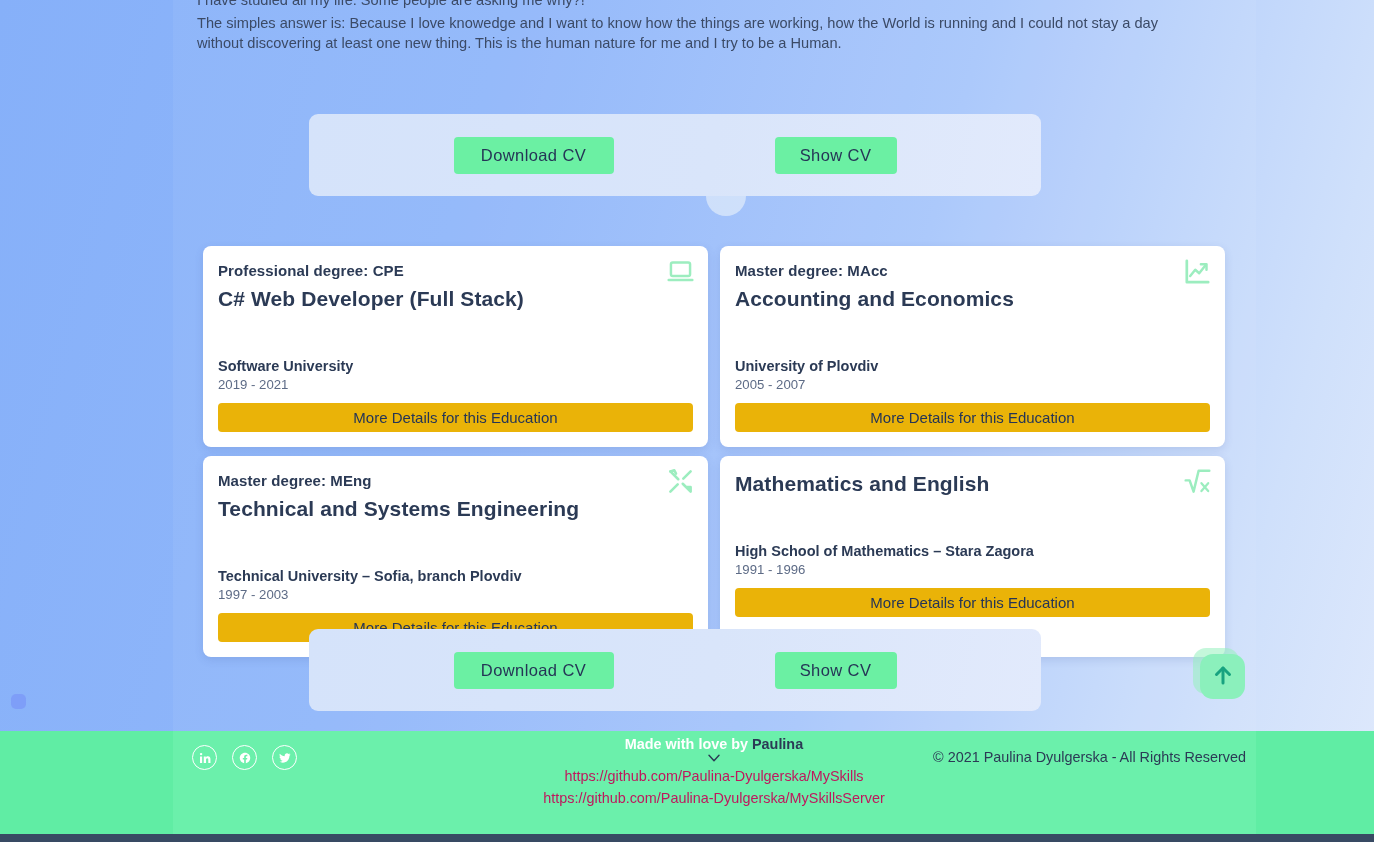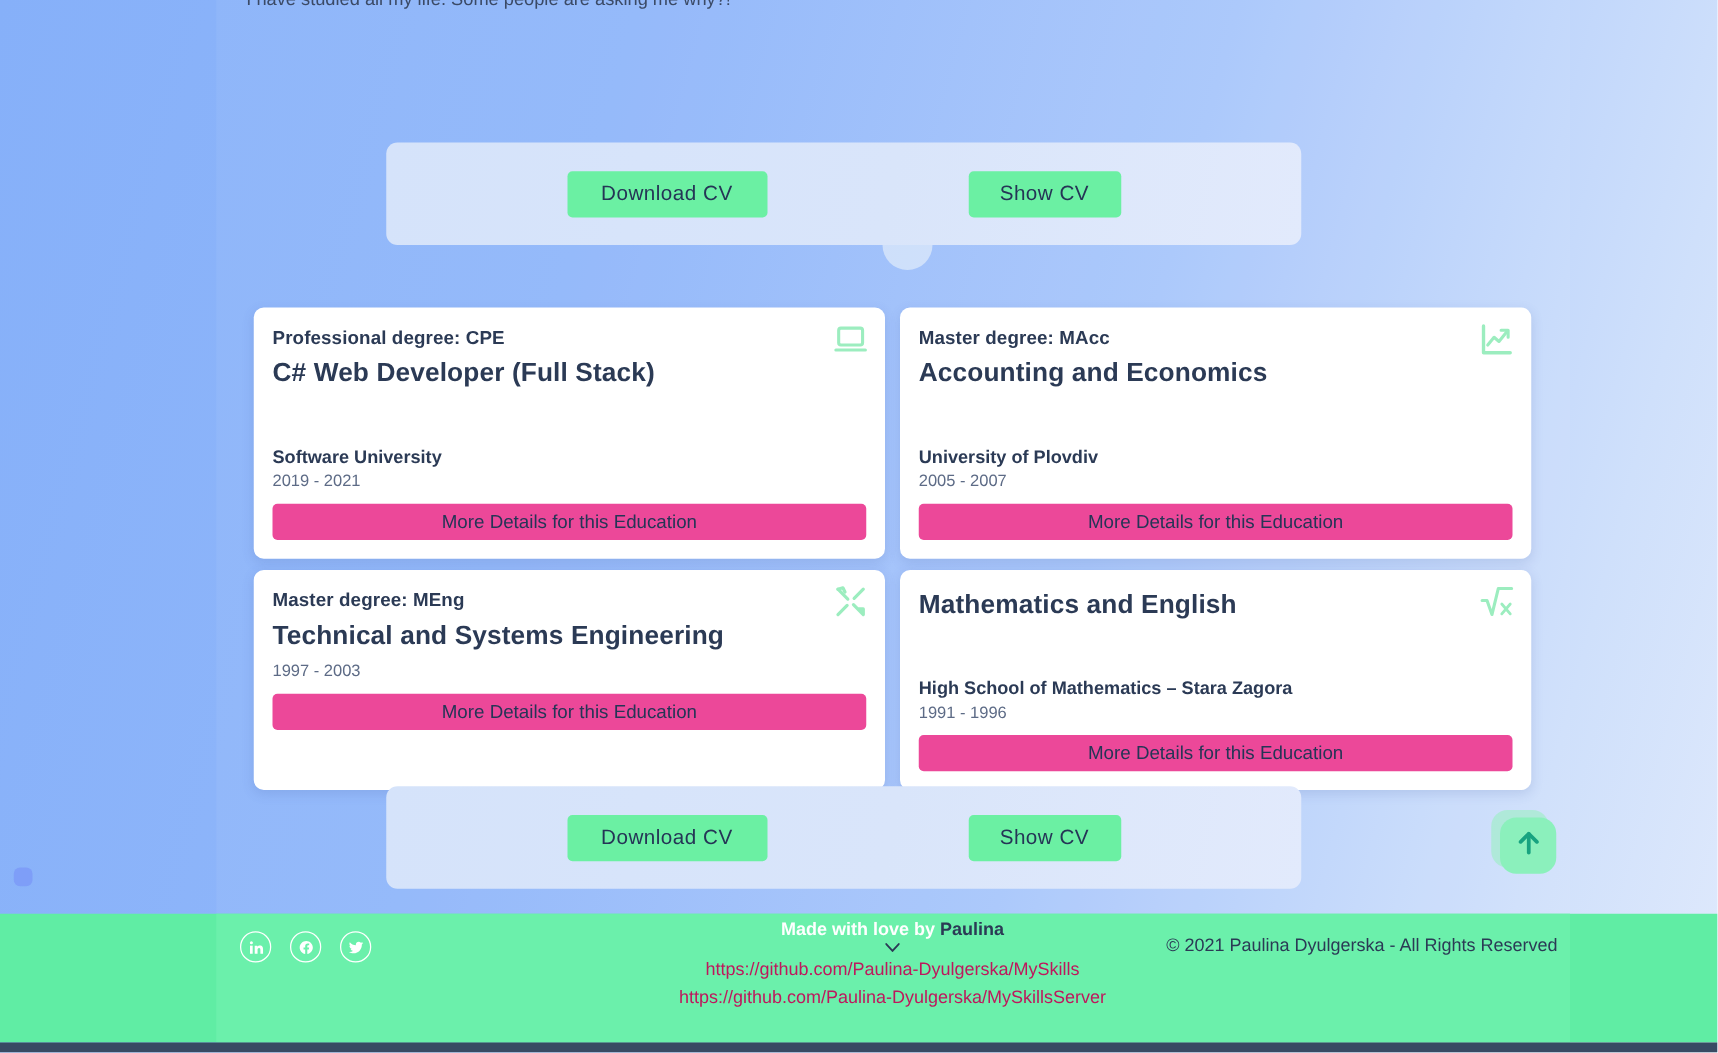--- a/index.html
+++ b/index.html
@@ -130,21 +130,21 @@
     margin-top: 47px;
   }
   .card-years {
     font-size: 13.2px;
     color: #5d6b86;
     margin-bottom: 11px;
   }
   .card-btn {
     display: block;
     width: 100%;
-    background: #ec4899;
+    background: #eab308;
     color: #253556;
     border: none;
     border-radius: 4px;
     font-family: "Liberation Sans", sans-serif;
     font-size: 15px;
     height: 29px;
     cursor: pointer;
   }
 
   
@@ -249,20 +249,21 @@
 <body>
 
 <div class="deco deco-1"></div>
 <div class="deco deco-2"></div>
 <div class="deco deco-3"></div>
 
 <div class="column">
 
   <div class="intro">
     <p class="line-first">I have studied all my life. Some people are asking me why?!</p>
+    <p>The simples answer is: Because I love knowedge and I want to know how the things are working, how the World is running and I could not stay a day without discovering at least one new thing. This is the human nature for me and I try to be a Human.</p>
   </div>
 
   <div class="cv-panel top">
     <button class="cv-btn download">Download CV</button>
     <button class="cv-btn show">Show CV</button>
   </div>
 
   <div class="cards">
 
     <div class="card">
@@ -297,20 +298,21 @@
     <div class="card">
       <span class="card-icon">
         <svg viewBox="0 0 24 24" fill="none" stroke="currentColor" stroke-width="2.3" stroke-linecap="round" stroke-linejoin="round">
           <path d="M3 3 L10 10 M14 14 L21 21 L21 17 L17 17 Z"></path>
           <path d="M21 3 L14.5 9.5 M9.5 14.5 L3 21"></path>
           <path d="M3 3 L6.5 2 L8 5"></path>
         </svg>
       </span>
       <div class="card-degree">Master degree: MEng</div>
       <div class="card-title">Technical and Systems Engineering</div>
+      <div class="card-school">Technical University – Sofia, branch Plovdiv</div>
       <div class="card-years">1997 - 2003</div>
       <button class="card-btn">More Details for this Education</button>
     </div>
 
     <div class="card">
       <span class="card-icon">
         <svg viewBox="0 0 24 24" fill="none" stroke="currentColor" stroke-width="2.2" stroke-linecap="round" stroke-linejoin="round">
           <polyline points="1.5,11 5,11 8.5,21 13,2.5 22.5,2.5"></polyline>
           <path d="M15.5 13.5 L21.5 20.5 M21.5 13.5 L15.5 20.5" stroke-width="2"></path>
         </svg>

